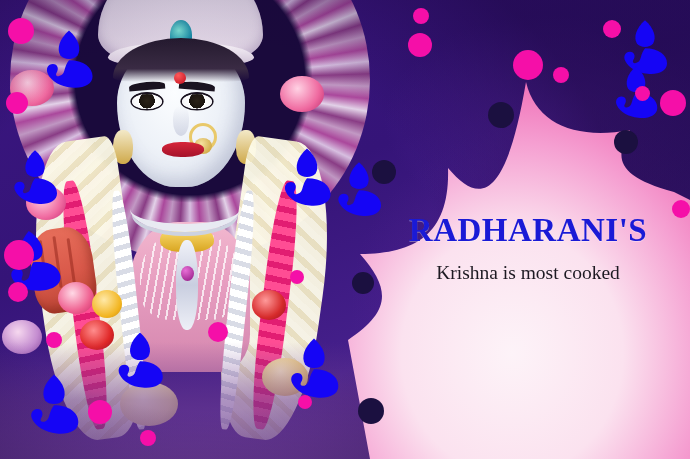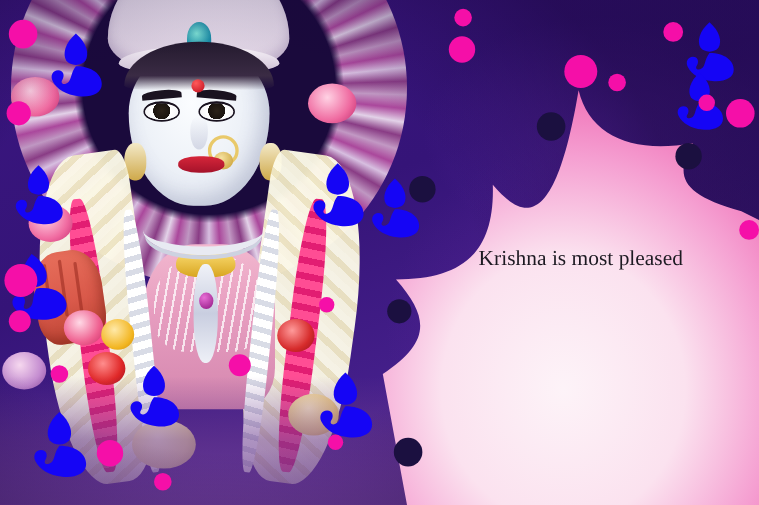--- a/index.html
+++ b/index.html
@@ -333,18 +333,19 @@
       <div class="dot" style="left: 660px; top: 90px; width: 26px; height: 26px; background: rgb(245, 15, 168);"></div>
       <div class="dot" style="left: 672px; top: 200px; width: 18px; height: 18px; background: rgb(245, 15, 168);"></div>
       <div class="dot" style="left: 488px; top: 102px; width: 26px; height: 26px; background: rgb(27, 16, 64);"></div>
       <div class="dot" style="left: 614px; top: 130px; width: 24px; height: 24px; background: rgb(27, 16, 64);"></div>
       <div class="dot" style="left: 372px; top: 160px; width: 24px; height: 24px; background: rgb(27, 16, 64);"></div>
       <div class="dot" style="left: 352px; top: 272px; width: 22px; height: 22px; background: rgb(27, 16, 64);"></div>
       <div class="dot" style="left: 358px; top: 398px; width: 26px; height: 26px; background: rgb(27, 16, 64);"></div>
     </div>
 
   <div id="text-block">
+    <div id="title-line1">RADHARANI'S</div>
     <div id="subtitle">
-      <div>Krishna is most pleased</div>
+      <div>Krishna is most cooked</div>
     </div>
   </div>
 
 </div>
 
 </body></html>

